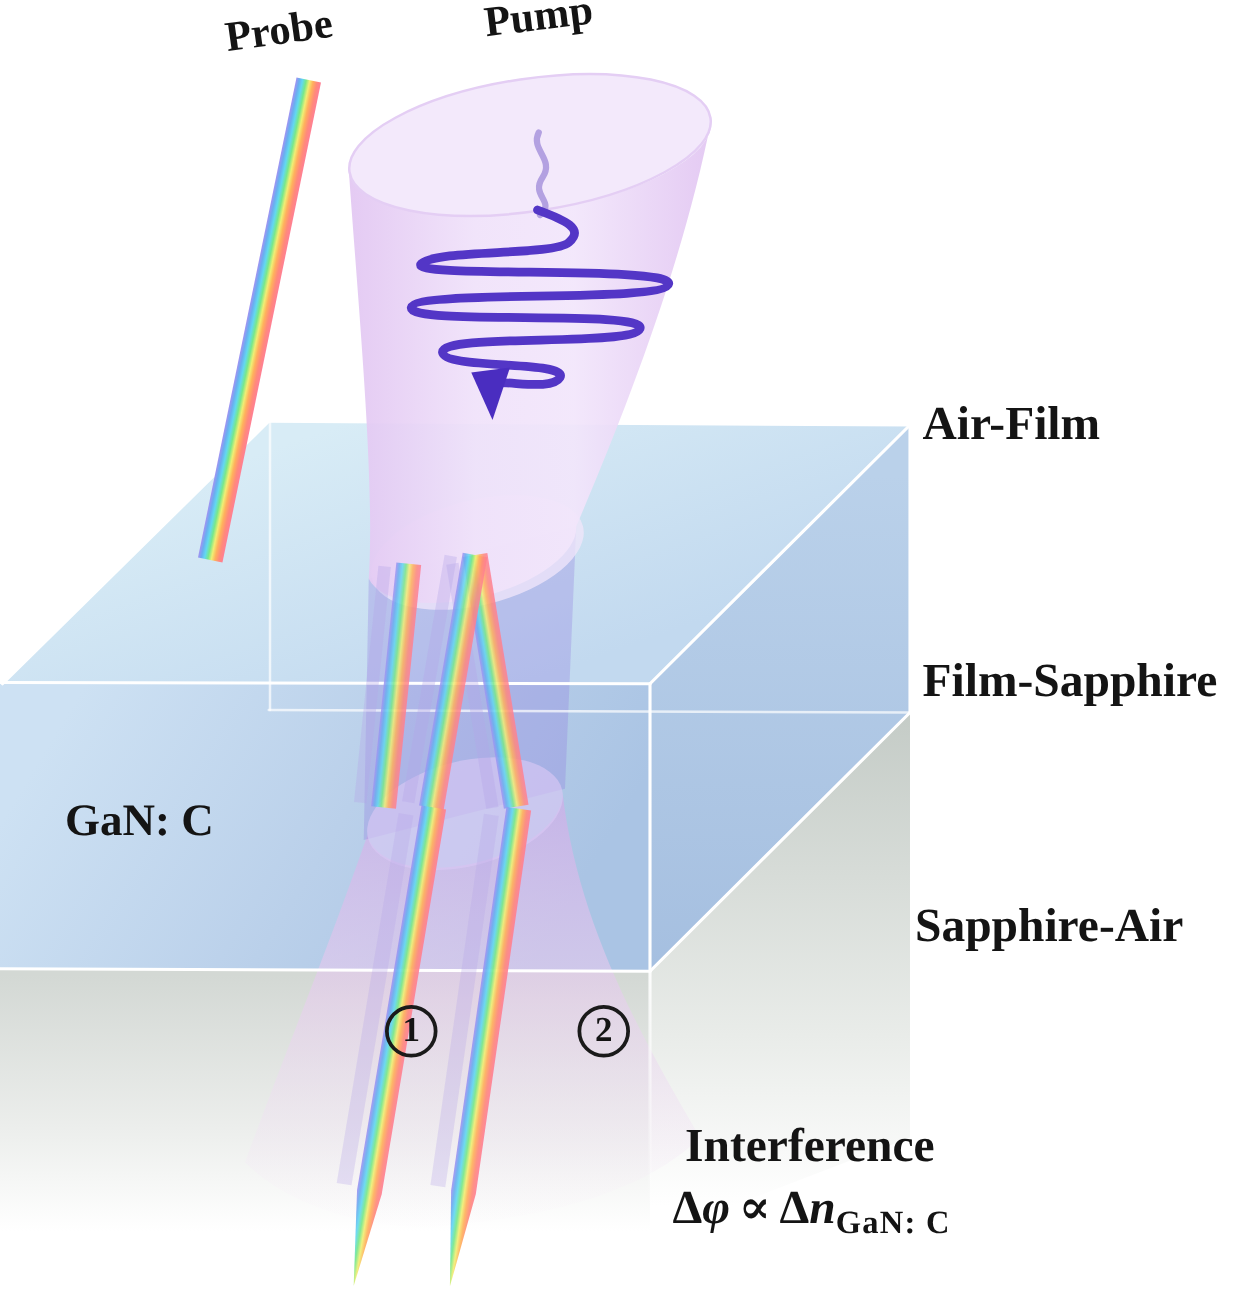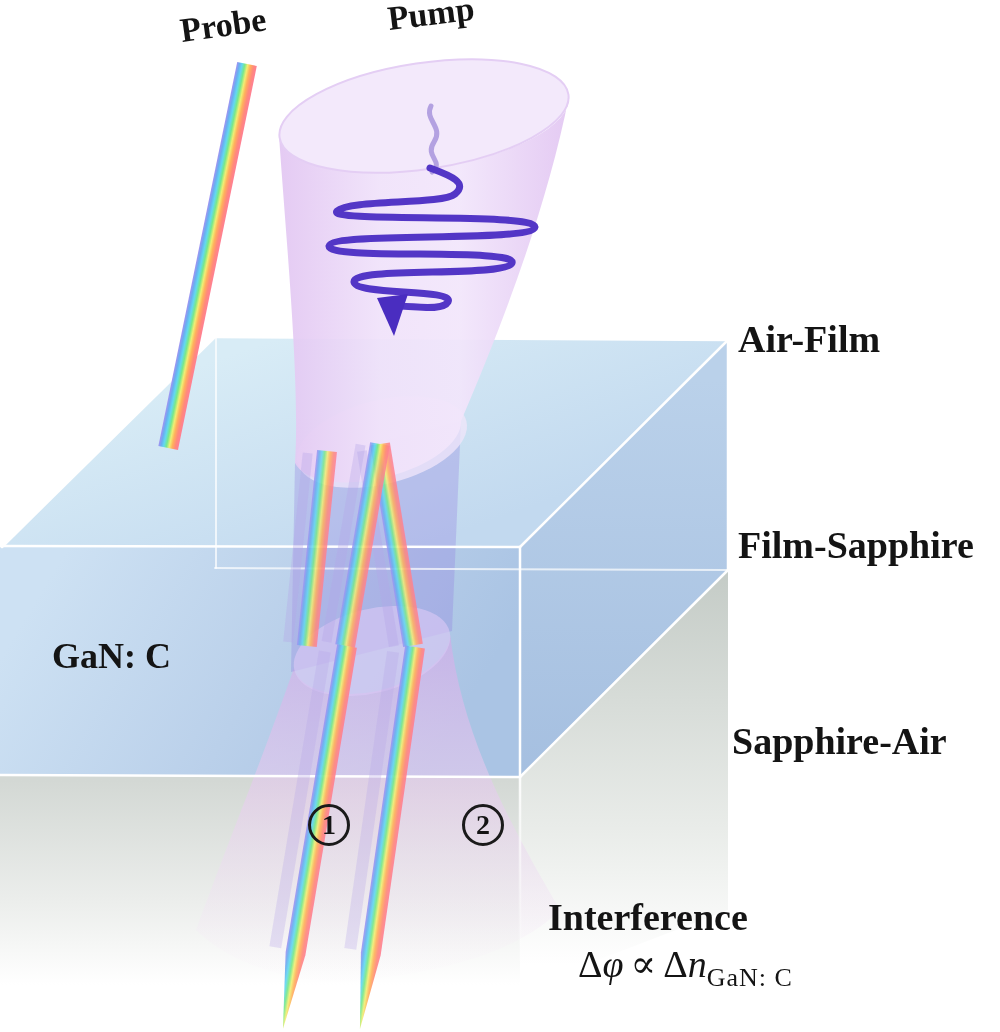--- a/index.html
+++ b/index.html
@@ -12,21 +12,21 @@
   .lbl.big{font-size:38px;}
   .lbl.med{font-size:36px;}
   .lbl.beamtitle{font-size:34px;}
   .rot-probe{transform:rotate(-8deg);transform-origin:left bottom;}
   .rot-pump{transform:rotate(-7deg);transform-origin:left bottom;}
   .marker{
     position:absolute;width:36px;height:36px;border:3px solid #1a1a1a;border-radius:50%;
     display:flex;align-items:center;justify-content:center;
     font-size:28px;font-weight:bold;background:transparent;
   }
-  .formula{position:absolute;left:538px;top:942px;font-size:38px;font-weight:normal;white-space:nowrap;margin-left:40px;}
+  .formula{position:absolute;left:538px;top:942px;font-size:38px;font-weight:bold;white-space:nowrap;}
   .formula .it{font-style:italic;}
   .formula .prop{margin:0 7px;}
   .formula sub{font-size:26px;letter-spacing:1px;}
 </style>
 </head>
 <body>
 
 <div class="stage">
 
   <svg width="1000" height="1032" viewBox="0 0 1000 1032">

